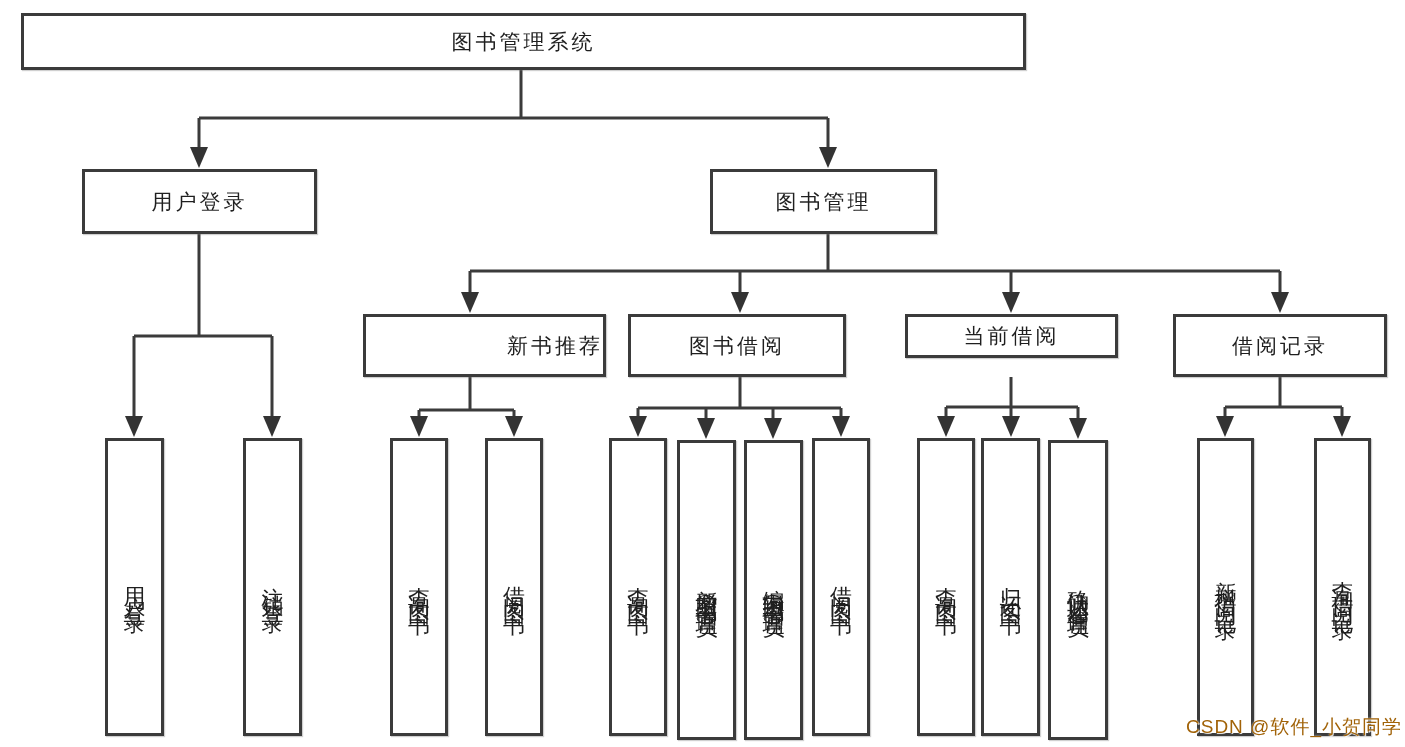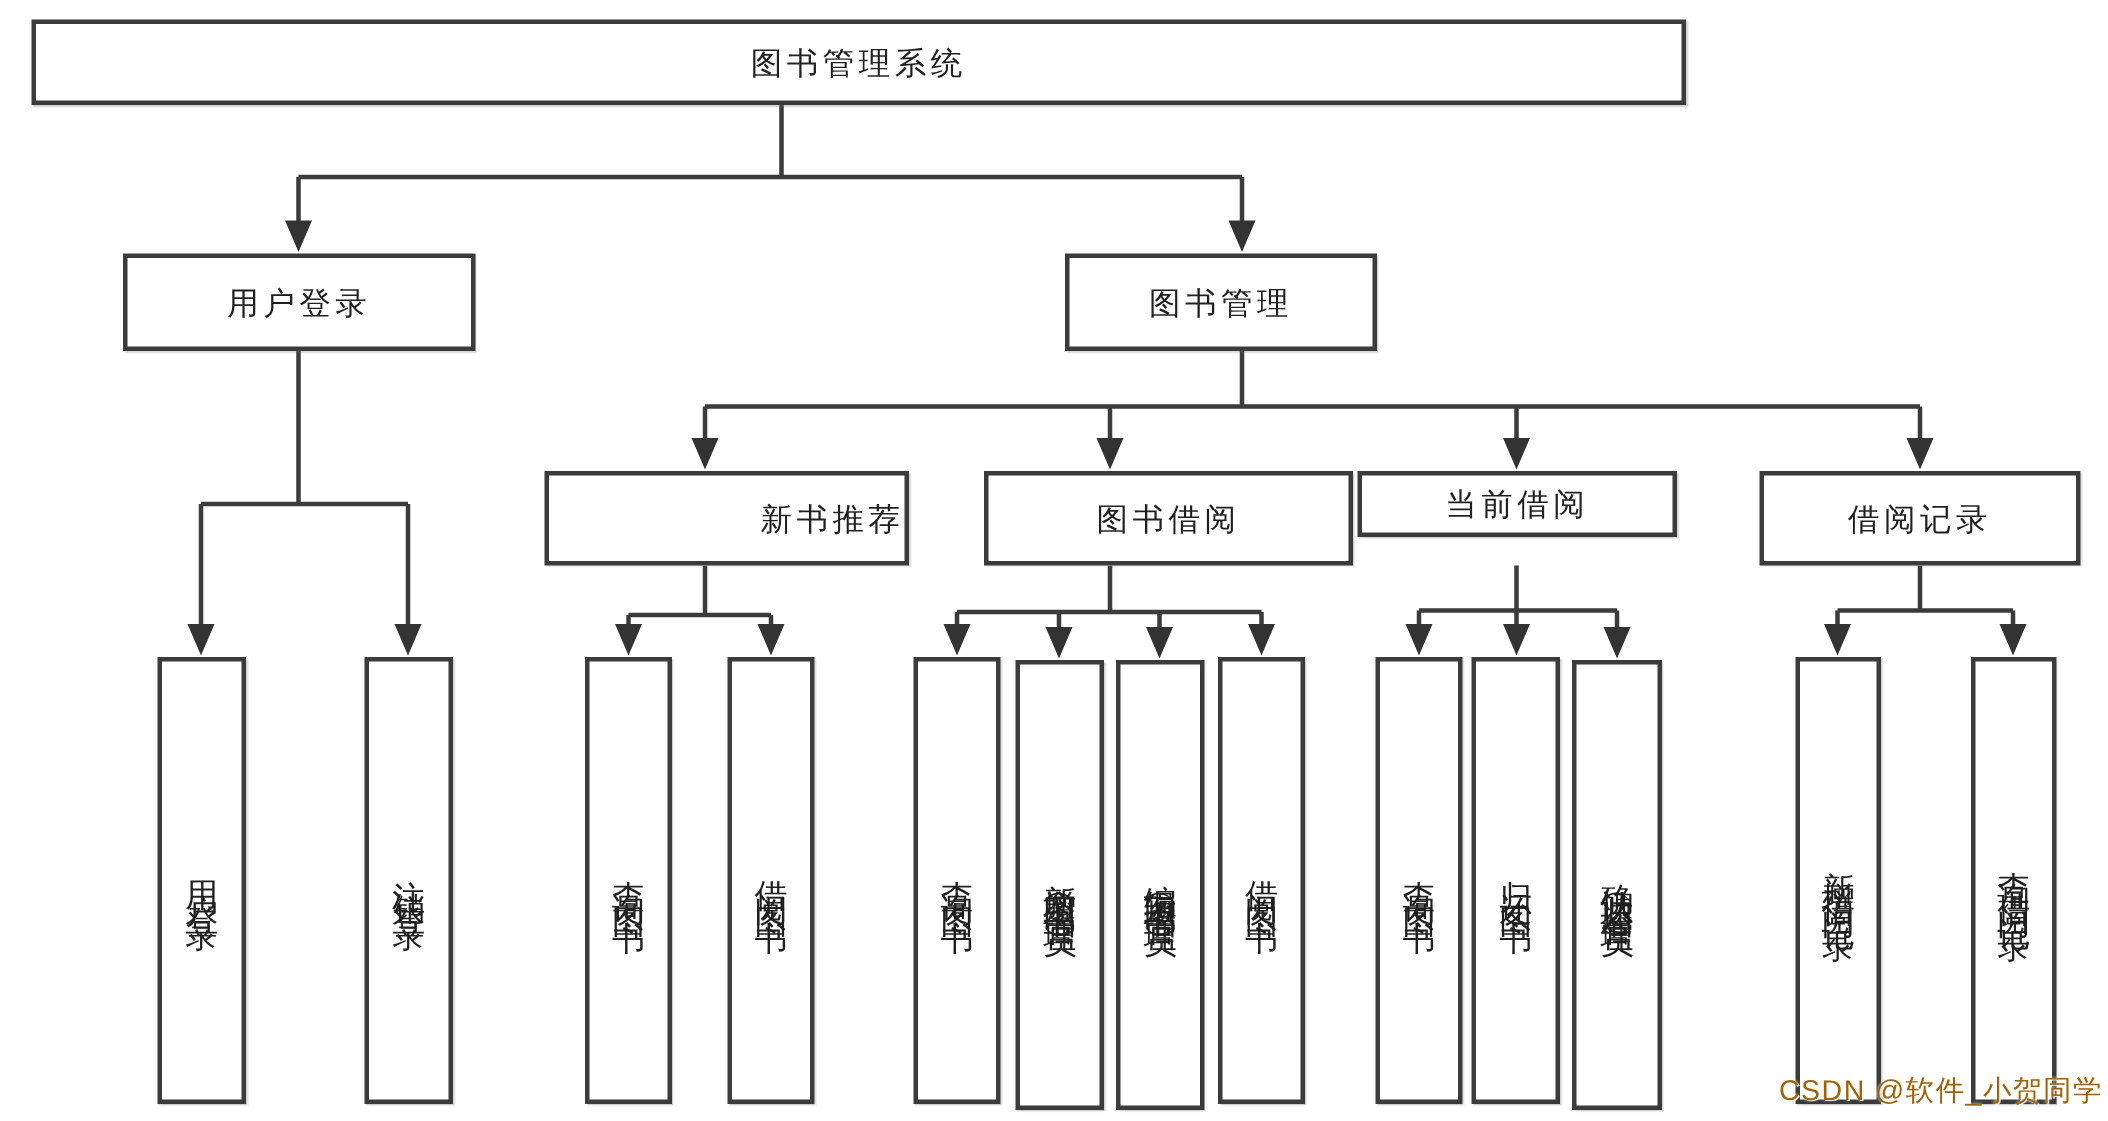--- a/index.html
+++ b/index.html
@@ -97,35 +97,35 @@
       <polygon points="764,418 782,418 773,439"></polygon>
       <polygon points="832,416 850,416 841,437"></polygon>
       <polygon points="937,416 955,416 946,437"></polygon>
       <polygon points="1002,416 1020,416 1011,437"></polygon>
       <polygon points="1069,418 1087,418 1078,439"></polygon>
       <polygon points="1216,416 1234,416 1225,437"></polygon>
       <polygon points="1333,416 1351,416 1342,437"></polygon>
     </g>
   </svg>
 
-  <div class="node" style="left:21px; top:13px; width:1103px; height:57px;justify-content:center;">
+  <div class="node" style="left:21px; top:13px; width:1005px; height:57px;justify-content:center;">
     <span>图书管理系统</span>
   </div>
 
   <div class="node" style="left:82px; top:169px; width:235px; height:65px;">
     <span>用户登录</span>
   </div>
-  <div class="node" style="left:710px; top:169px; width:208px; height:65px;">
+  <div class="node" style="left:710px; top:169px; width:227px; height:65px;">
     <span>图书管理</span>
   </div>
 
   <div class="node" style="left:363px; top:314px; width:243px; height:63px;justify-content:flex-end;">
     <span>新书推荐</span>
   </div>
-  <div class="node" style="left:656px; top:314px; width:246px; height:63px;">
+  <div class="node" style="left:628px; top:314px; width:218px; height:63px;">
     <span>图书借阅</span>
   </div>
   <div class="node" style="left:905px; top:314px; width:213px; height:44px;">
     <span>当前借阅</span>
   </div>
   <div class="node" style="left:1173px; top:314px; width:214px; height:63px;">
     <span>借阅记录</span>
   </div>
 
   <div class="leaf" style="left:105px; top:438px; width:59px; height:298px;">

